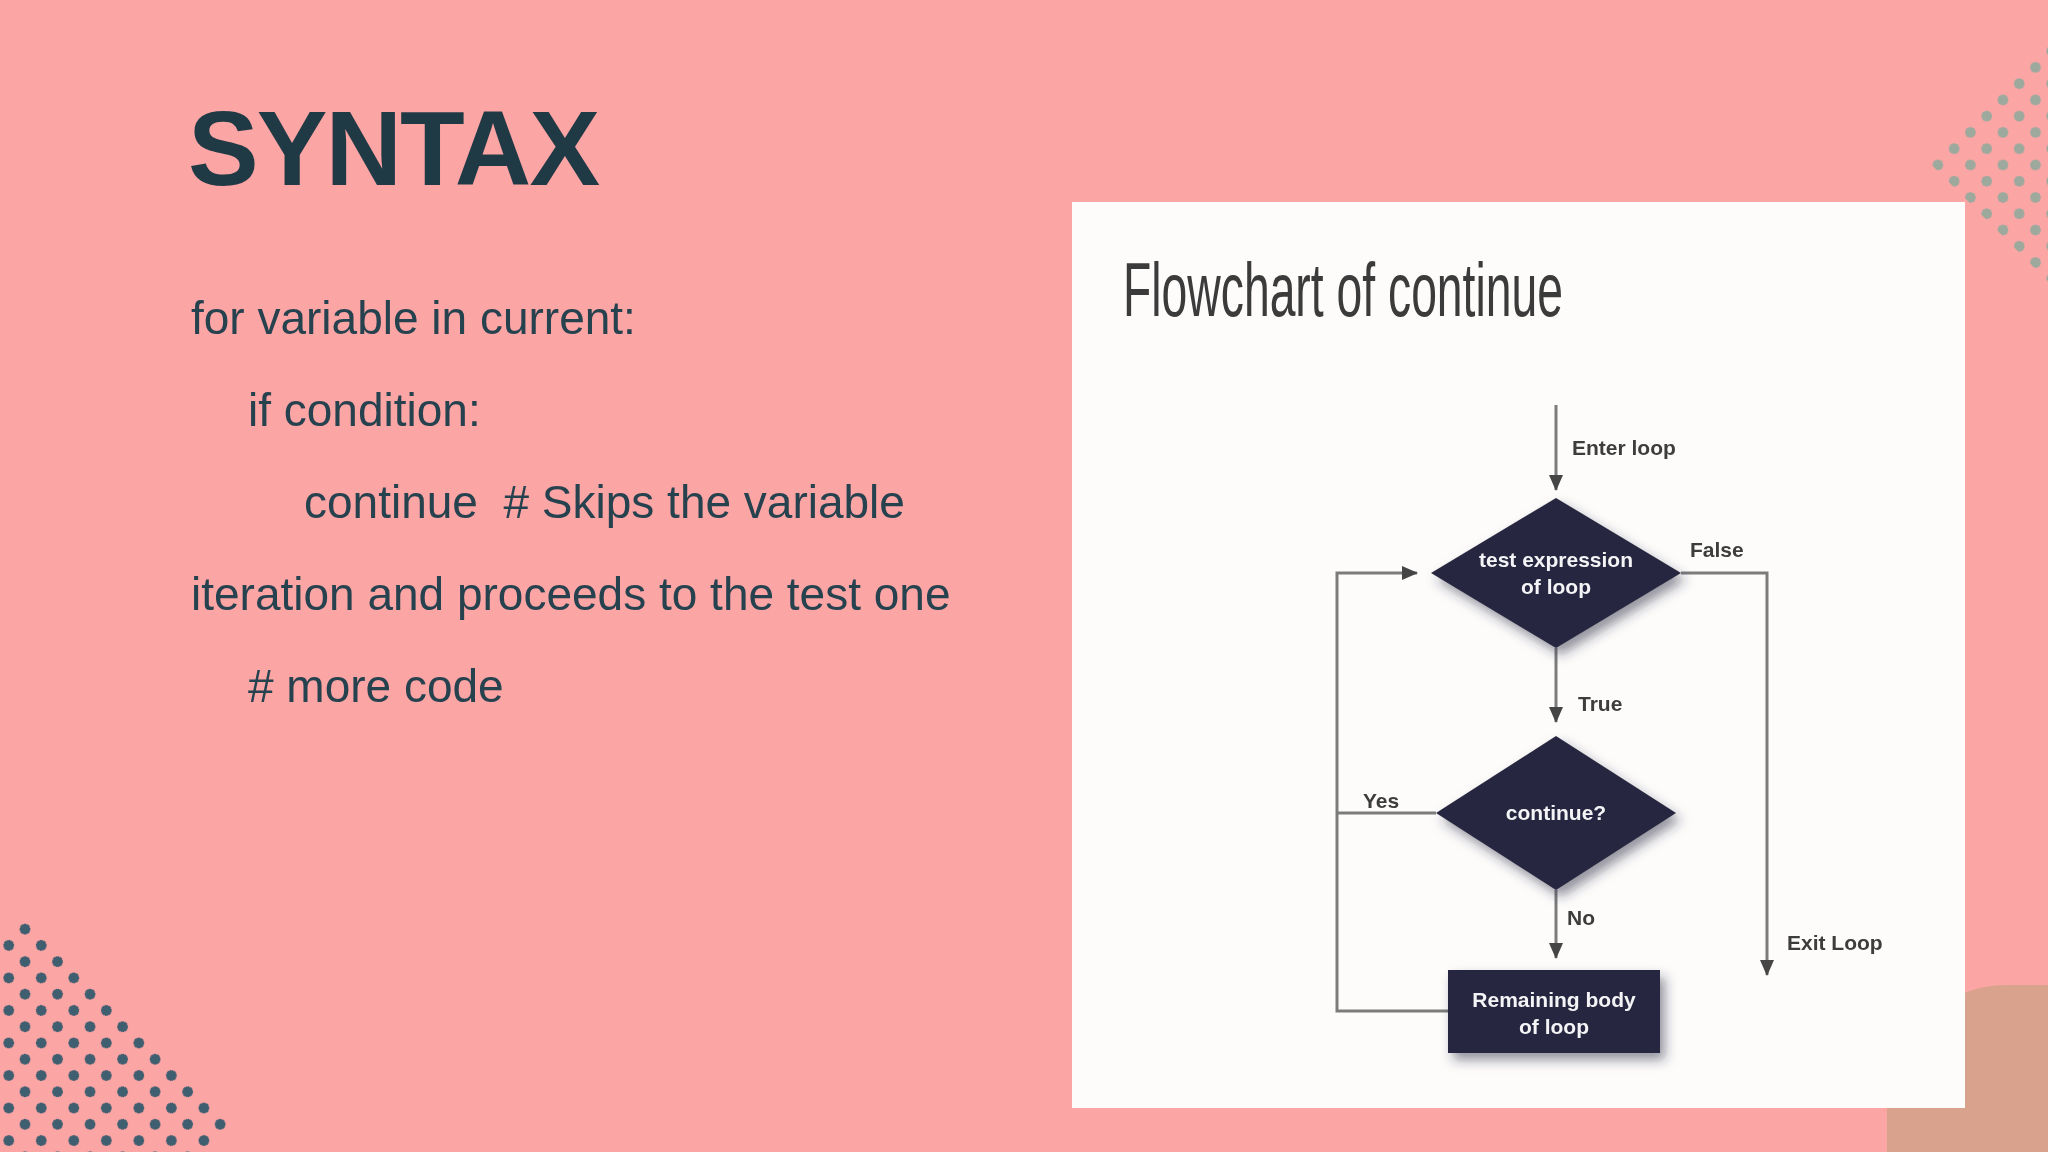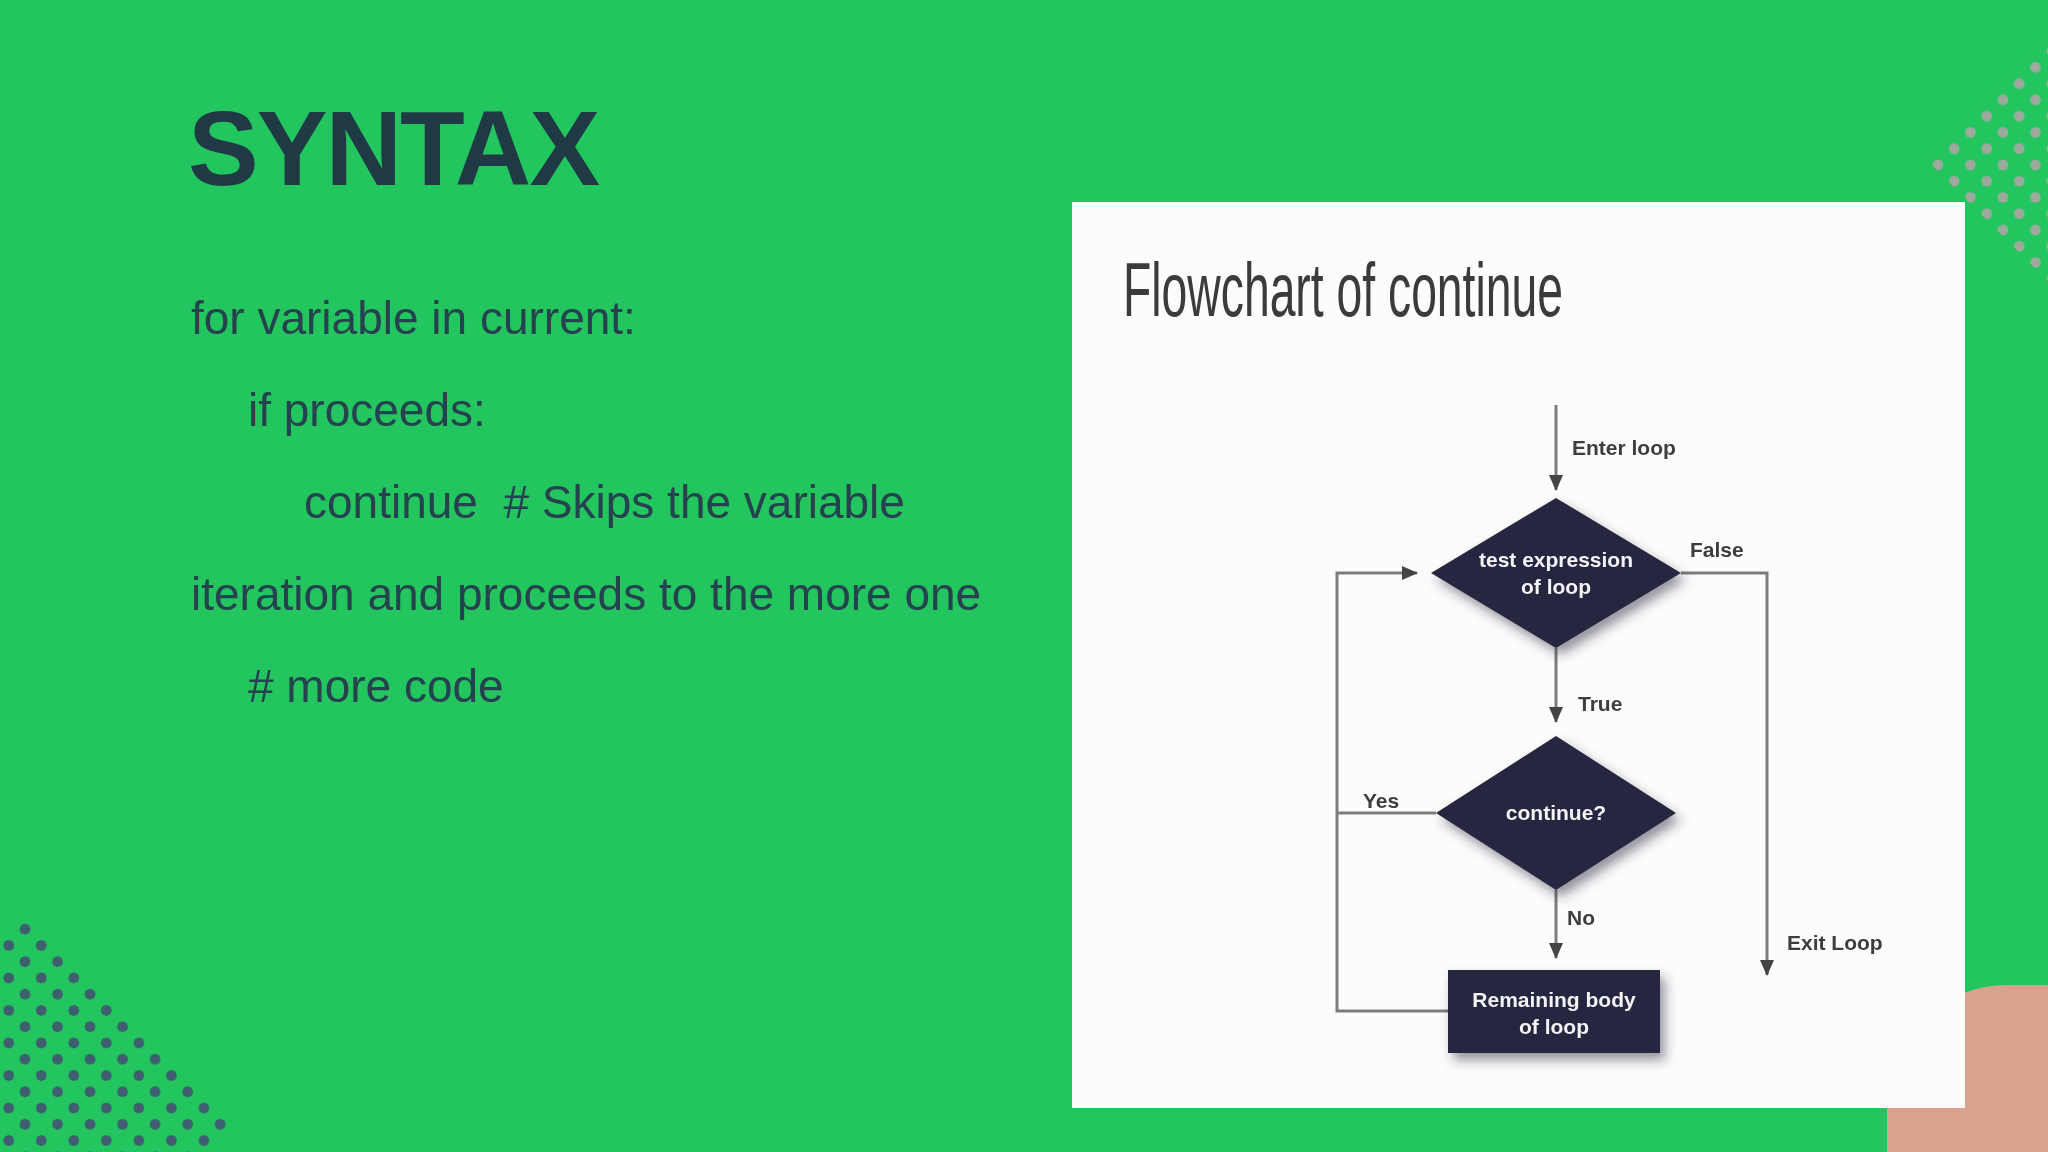--- a/index.html
+++ b/index.html
@@ -3,21 +3,21 @@
 <meta charset="utf-8">
 <style>
   * { margin: 0; padding: 0; box-sizing: border-box; }
   html, body { background: #d8d2cc; }
   body { font-family: "Liberation Sans", "DejaVu Sans", sans-serif; }
 
   .slide {
     position: relative;
     width: 2048px;
     height: 1152px;
-    background: #22c55e;
+    background: #fca5a5;
     overflow: hidden;
   }
 
   
   .slide-title {
     position: absolute;
     left: 188px;
     top: 88px;
     font-size: 106px;
     font-weight: bold;
@@ -115,23 +115,23 @@
 <div class="slide">
 
   <div class="dots dots-top-right"></div>
   <div class="dots dots-bottom-left"></div>
   <div class="accent-shape"></div>
 
   <h1 class="slide-title">SYNTAX</h1>
 
   <div class="code-block">
     <div class="code-line indent-0">for variable in current:</div>
-    <div class="code-line indent-1">if proceeds:</div>
+    <div class="code-line indent-1">if condition:</div>
     <div class="code-line indent-2">continue  # Skips the variable</div>
-    <div class="code-line indent-0">iteration and proceeds to the more one</div>
+    <div class="code-line indent-0">iteration and proceeds to the test one</div>
     <div class="code-line indent-1"># more code</div>
   </div>
 
   <div class="panel">
     <svg class="flow" viewBox="0 0 893 906">
       <defs>
         <marker id="arrow" markerWidth="18" markerHeight="16" refX="16" refY="8" orient="auto" markerUnits="userSpaceOnUse">
           <path d="M1,1 L17,8 L1,15 Z" fill="#454545"></path>
         </marker>
         <filter id="sh" x="-30%" y="-30%" width="170%" height="170%">

